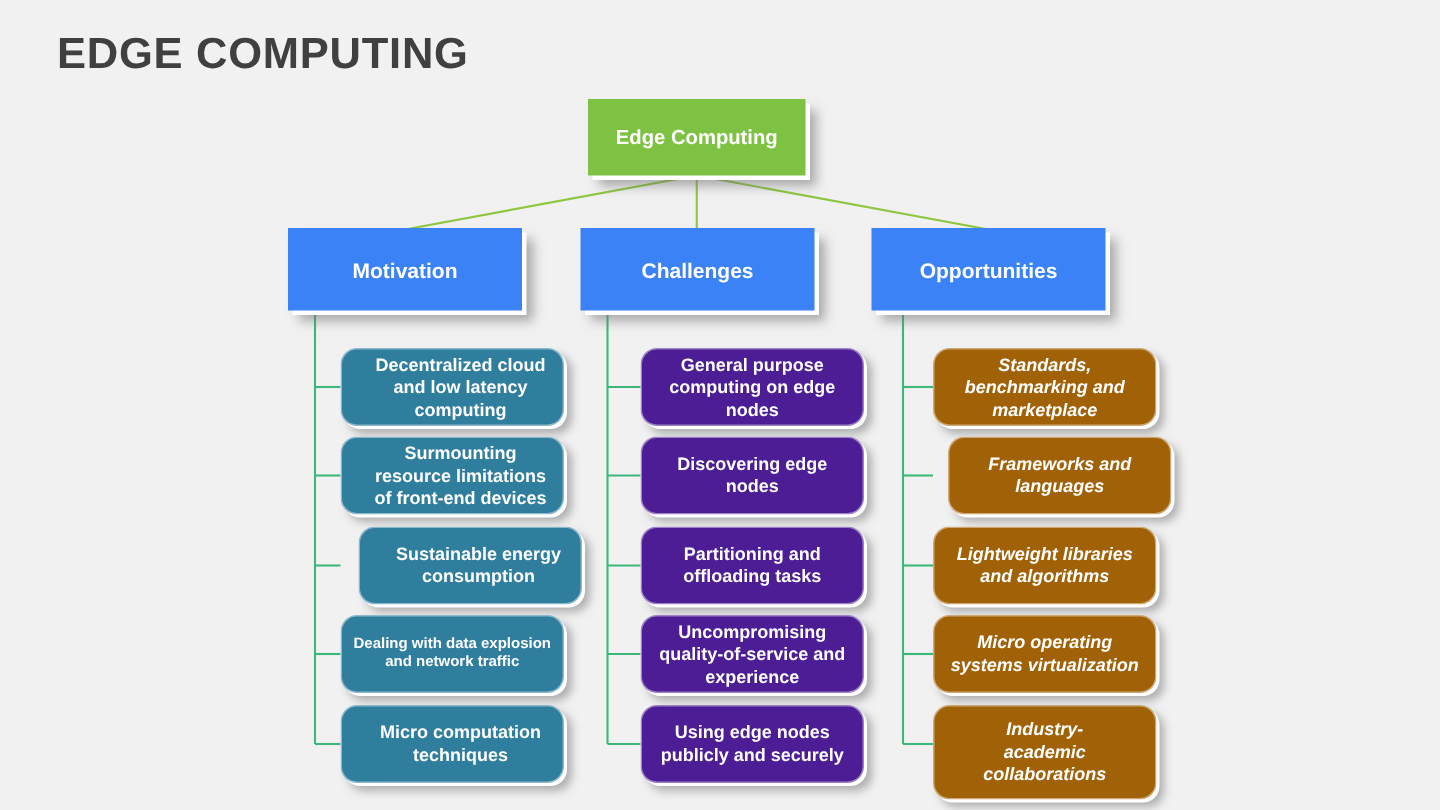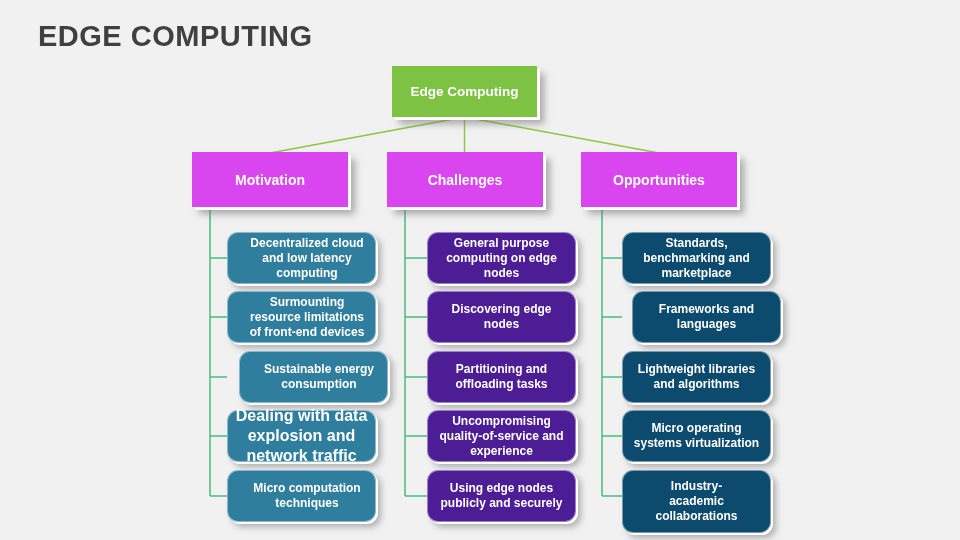--- a/index.html
+++ b/index.html
@@ -41,37 +41,37 @@
     box-sizing: border-box;
   }
   .root-box {
     width: 145px; height: 51px;
     background: #7DC242;
     font-size: 13.5px;
     box-shadow: 3px 3px 0 #FFFFFF, 7px 7px 7px rgba(110,110,110,0.55);
   }
   .cat-box {
     width: 156px; height: 55px;
-    background: #d946ef;
+    background: #3b82f6;
     font-size: 14px;
     box-shadow: 3px 3px 0 #FFFFFF, 7px 7px 7px rgba(110,110,110,0.55);
   }
   .leaf {
     width: 149px; height: 52px;
     border-radius: 11px;
     font-size: 12px;
     line-height: 1.25;
     padding: 2px 10px;
     border: 1px solid rgba(255,255,255,0.45);
     box-shadow: 2px 2px 0 #FFFFFF, 5px 5px 6px rgba(110,110,110,0.5);
   }
   .teal  { background: #2F7E9E; padding-left: 21px; }
   .slate { background: #4c1d95; }
-  .plum  { background: #0c4a6e; }
-  .leaf.small { font-size: 16px; padding: 2px 4px; }
+  .plum  { background: #a16207; font-style: italic; }
+  .leaf.small { font-size: 10px; padding: 2px 4px; }
   .leaf.tall  { height: 63px; padding: 2px 26px; }
 </style>
 </head>
 <body>
 
 <div class="stage">
 
   <div class="slide-title">EDGE COMPUTING</div>
 
   <svg class="connectors" viewBox="0 0 960 540">

